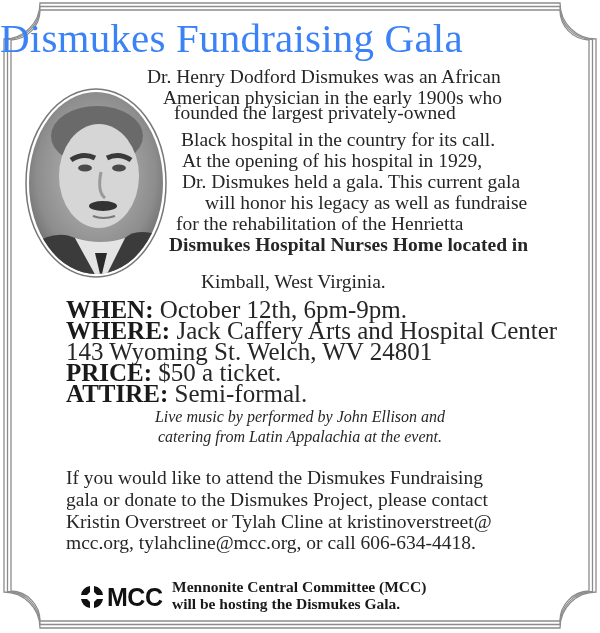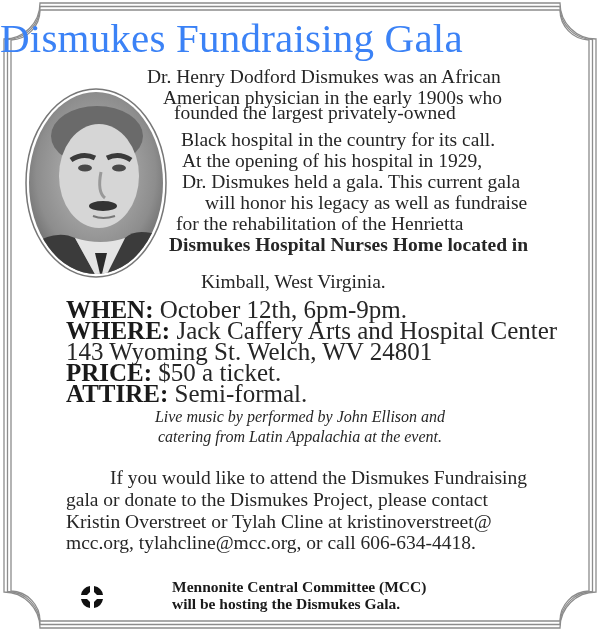--- a/index.html
+++ b/index.html
@@ -176,31 +176,32 @@
 <div class="abs detail" style="left:66px; top:362px;">
   <b>PRICE:</b><span> $50 a ticket.</span>
 </div>
 <div class="abs detail" style="left:66px; top:383px;">
   <b>ATTIRE:</b><span> Semi-formal.</span>
 </div>
 
 <div class="abs italic-note" style="top:407px;">Live music by performed by John Ellison and</div>
 <div class="abs italic-note" style="top:427px;">catering from Latin Appalachia at the event.</div>
 
-<div class="abs contact" style="left:66px; top:467px;margin-left:44px;">If you would like to attend the Dismukes Fundraising</div>
+<div class="abs contact" style="left:66px; top:467px;">If you would like to attend the Dismukes Fundraising</div>
 <div class="abs contact" style="left:66px; top:489px;">gala or donate to the Dismukes Project, please contact</div>
 <div class="abs contact" style="left:66px; top:511px;">Kristin Overstreet or Tylah Cline at kristinoverstreet@</div>
 <div class="abs contact" style="left:66px; top:532px;">mcc.org, tylahcline@mcc.org, or call 606-634-4418.</div>
 
 <div class="mcc-logo">
   <svg width="24" height="24" viewBox="0 0 24 24">
     <g fill="#111">
 
       <path d="M 10 1 A 11 11 0 0 0 1 10 L 7 10 L 10 7 Z"></path>
       <path d="M 14 1 A 11 11 0 0 1 23 10 L 17 10 L 14 7 Z"></path>
       <path d="M 1 14 A 11 11 0 0 0 10 23 L 10 17 L 7 14 Z"></path>
       <path d="M 23 14 A 11 11 0 0 1 14 23 L 14 17 L 17 14 Z"></path>
     </g>
   </svg>
+  <span class="mcc-word">MCC</span>
 </div>
 
 <div class="abs host" style="top:578px;">Mennonite Central Committee (MCC)</div>
 <div class="abs host" style="top:595px;">will be hosting the Dismukes Gala.</div>
 
 </body></html>

